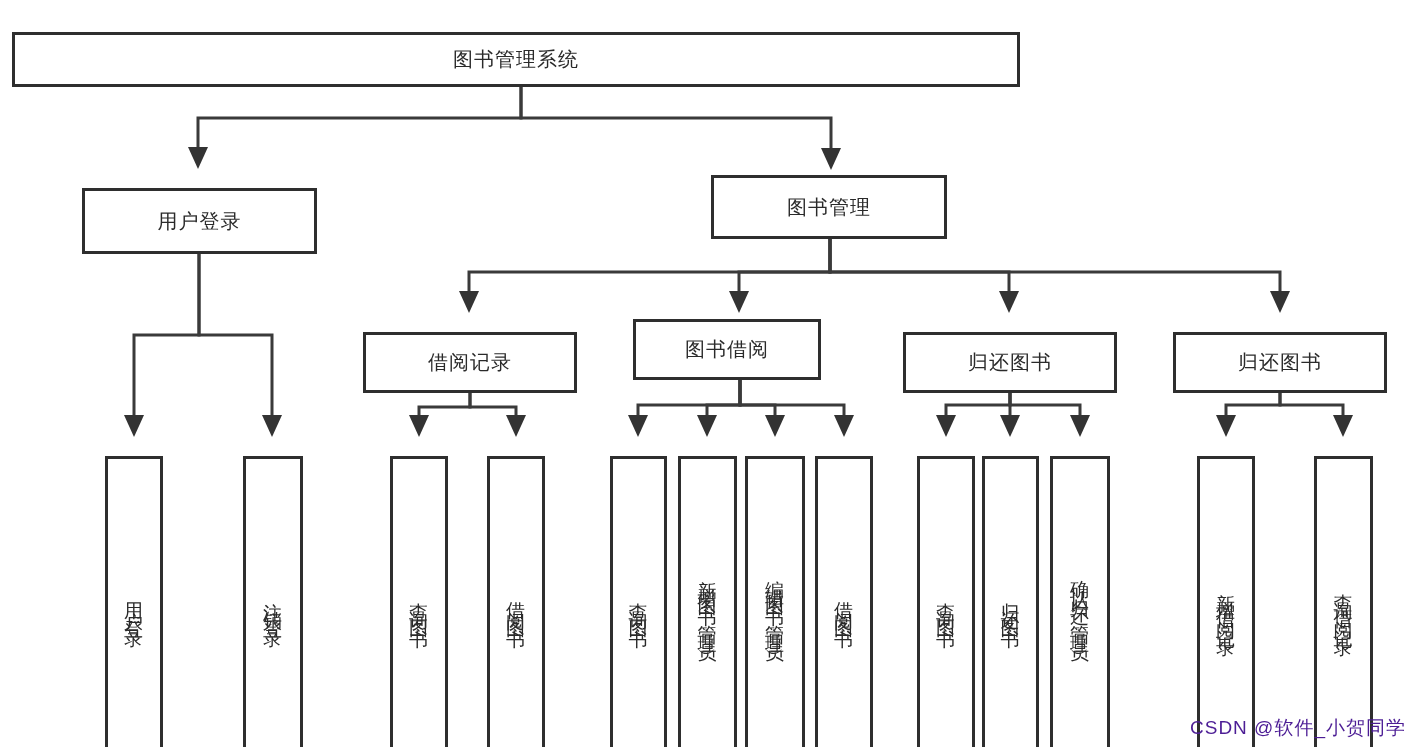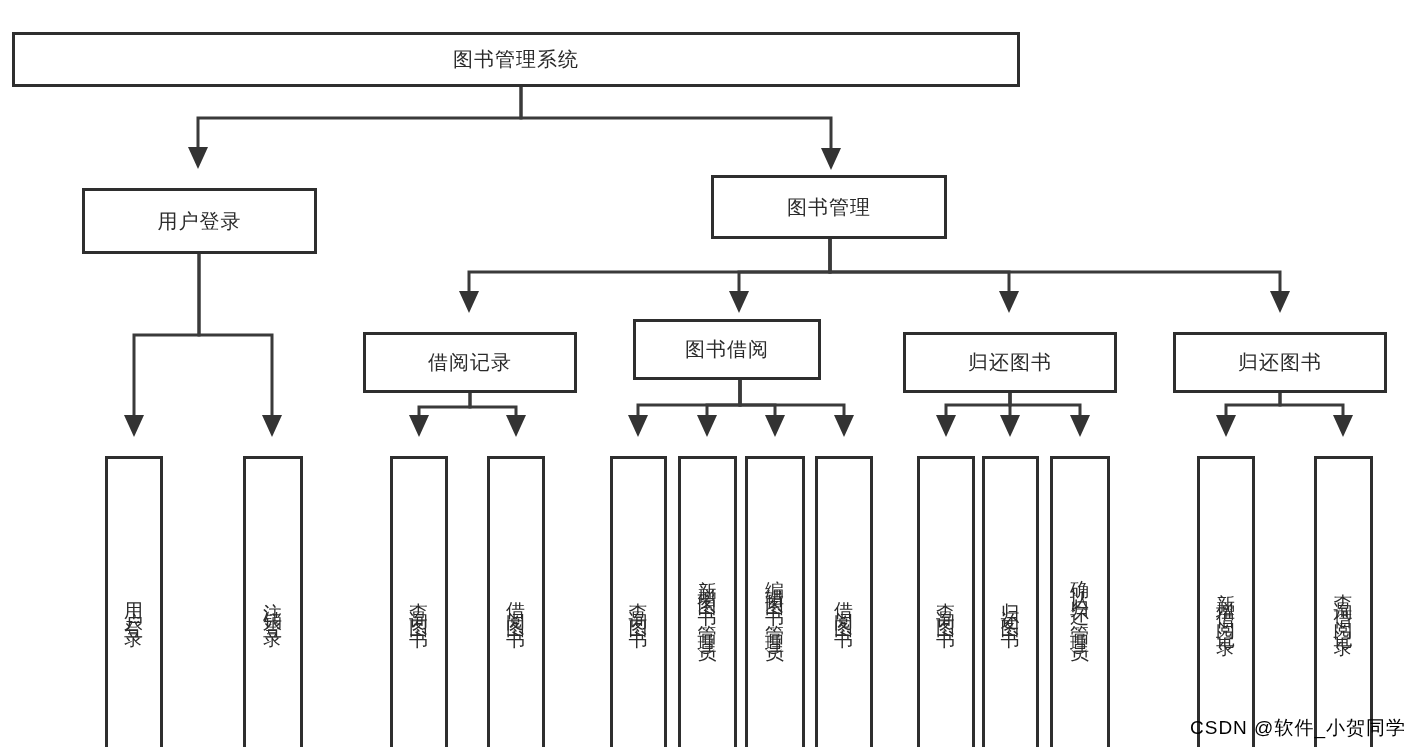--- a/index.html
+++ b/index.html
@@ -42,21 +42,21 @@
     writing-mode:vertical-rl;
     text-orientation:mixed;
     font-size:19px;
     letter-spacing:9px;
     line-height:1;
   }
   #watermark{
     position:absolute;
     left:1190px;top:715px;
     font-size:19px;
-    color:#000000;
+    color:#4c1d95;
     letter-spacing:1px;
     white-space:nowrap;
   }
 </style>
 </head>
 <body>
 
 <div id="canvas">
 
   <svg id="edge-layer" viewBox="0 0 1405 747" xmlns="http://www.w3.org/2000/svg">

